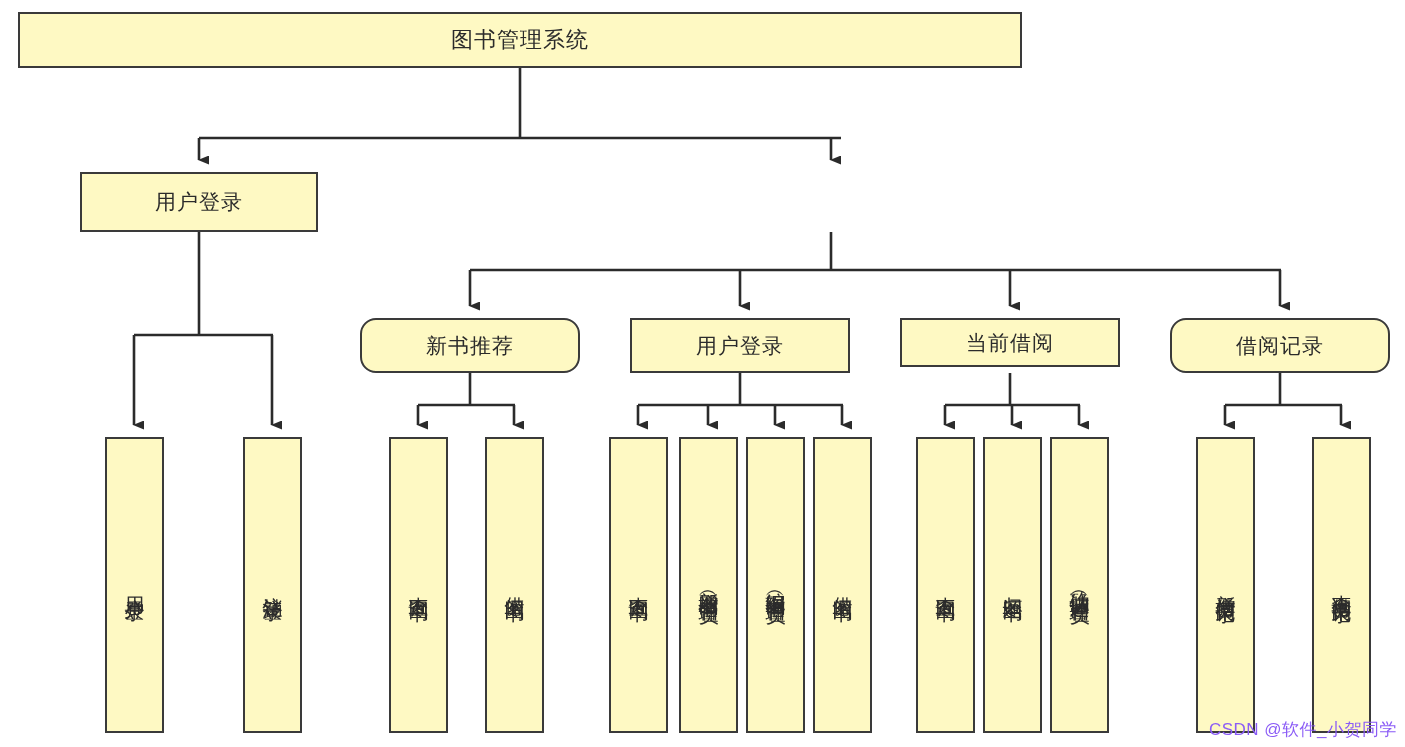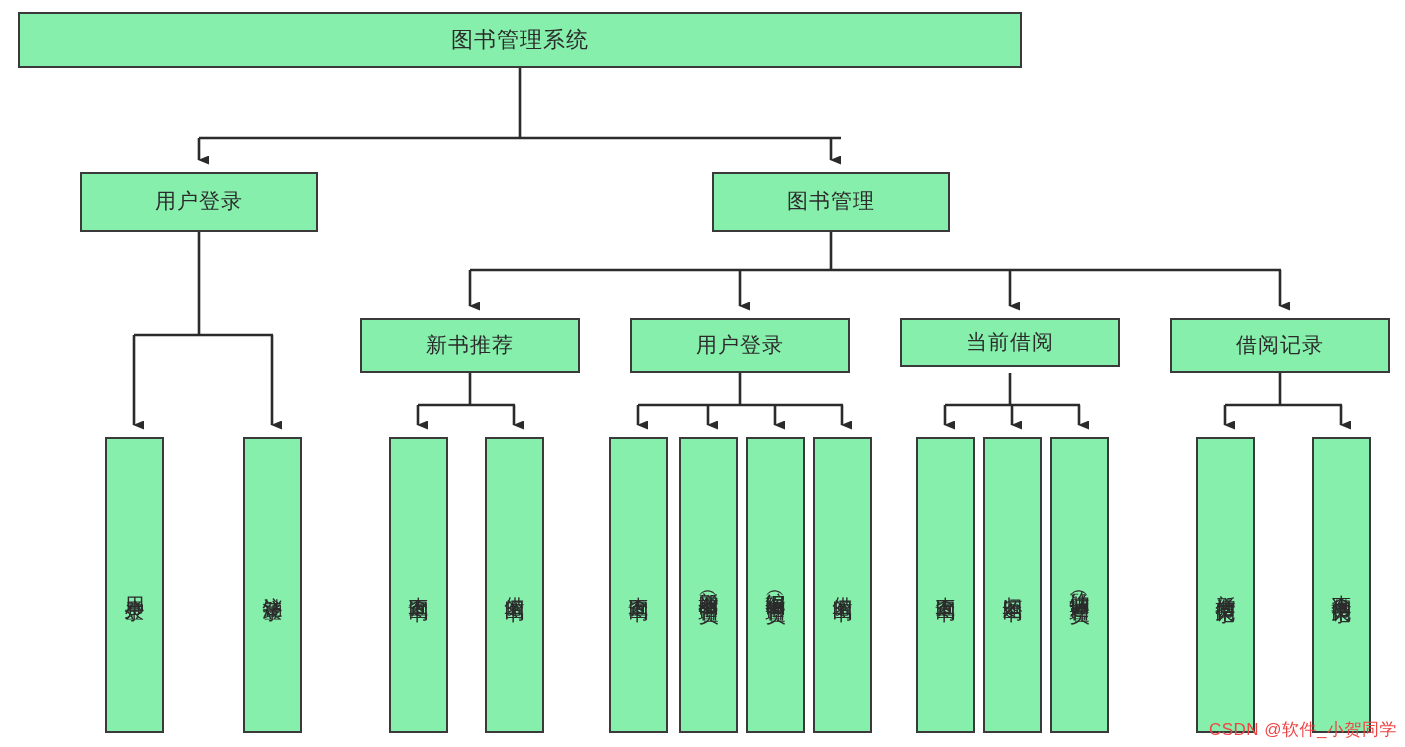--- a/index.html
+++ b/index.html
@@ -23,27 +23,26 @@
     left: 0;
     top: 0;
     width: 1405px;
     height: 747px;
     pointer-events: none;
   }
   .node {
     position: absolute;
     box-sizing: border-box;
     border: 2px solid #3a3a3a;
-    background: #86efac;
+    background: #fef9c3;
     color: #2b2b2b;
     display: flex;
     align-items: center;
     justify-content: center;
     text-align: right;
-    font-family: Liberation Serif, serif;
   }
   .node-h {
     font-size: 21px;
     line-height: 1.2;
     letter-spacing: 1px;
     white-space: nowrap;
   }
   .node-root {
     font-size: 22px;
   }
@@ -58,21 +57,21 @@
     line-height: 1.35;
     letter-spacing: 2px;
     color: #2b2b2b;
     max-height: 100%;
   }
   .watermark {
     position: absolute;
     right: 8px;
     bottom: 6px;
     font-size: 17px;
-    color: #ef4444;
+    color: #8b5cf6;
     white-space: nowrap;
     letter-spacing: 0.5px;
   }
 </style>
 </head>
 <body>
 
 <div id="canvas">
 
   <svg id="edges" viewBox="0 0 1405 747" width="1405" height="747" xmlns="http://www.w3.org/2000/svg">
@@ -125,34 +124,31 @@
     </g>
   </svg>
 
   <div class="node node-h node-root" style="left:18px; top:12px; width:1004px; height:56px;">
     <span>图书管理系统</span>
   </div>
 
   <div class="node node-h" style="left:80px; top:172px; width:238px; height:60px;">
     <span>用户登录</span>
   </div>
-  <div class="node node-h" style="left:712px; top:172px; width:238px; height:60px;">
-    <span>图书管理</span>
-  </div>
 
-  <div class="node node-h" style="left:360px; top:318px; width:220px; height:55px;">
+  <div class="node node-h" style="left:360px; top:318px; width:220px; height:55px;border-radius:16px;">
     <span>新书推荐</span>
   </div>
   <div class="node node-h" style="left:630px; top:318px; width:220px; height:55px;">
     <span>用户登录</span>
   </div>
   <div class="node node-h" style="left:900px; top:318px; width:220px; height:49px;">
     <span>当前借阅</span>
   </div>
-  <div class="node node-h" style="left:1170px; top:318px; width:220px; height:55px;">
+  <div class="node node-h" style="left:1170px; top:318px; width:220px; height:55px;border-radius:16px;">
     <span>借阅记录</span>
   </div>
 
   <div class="node node-leaf" style="left:105px; top:437px; width:59px; height:296px;">
     <span class="vtext">用户登录</span>
   </div>
   <div class="node node-leaf" style="left:243px; top:437px; width:59px; height:296px;">
     <span class="vtext">注销登录</span>
   </div>
 

